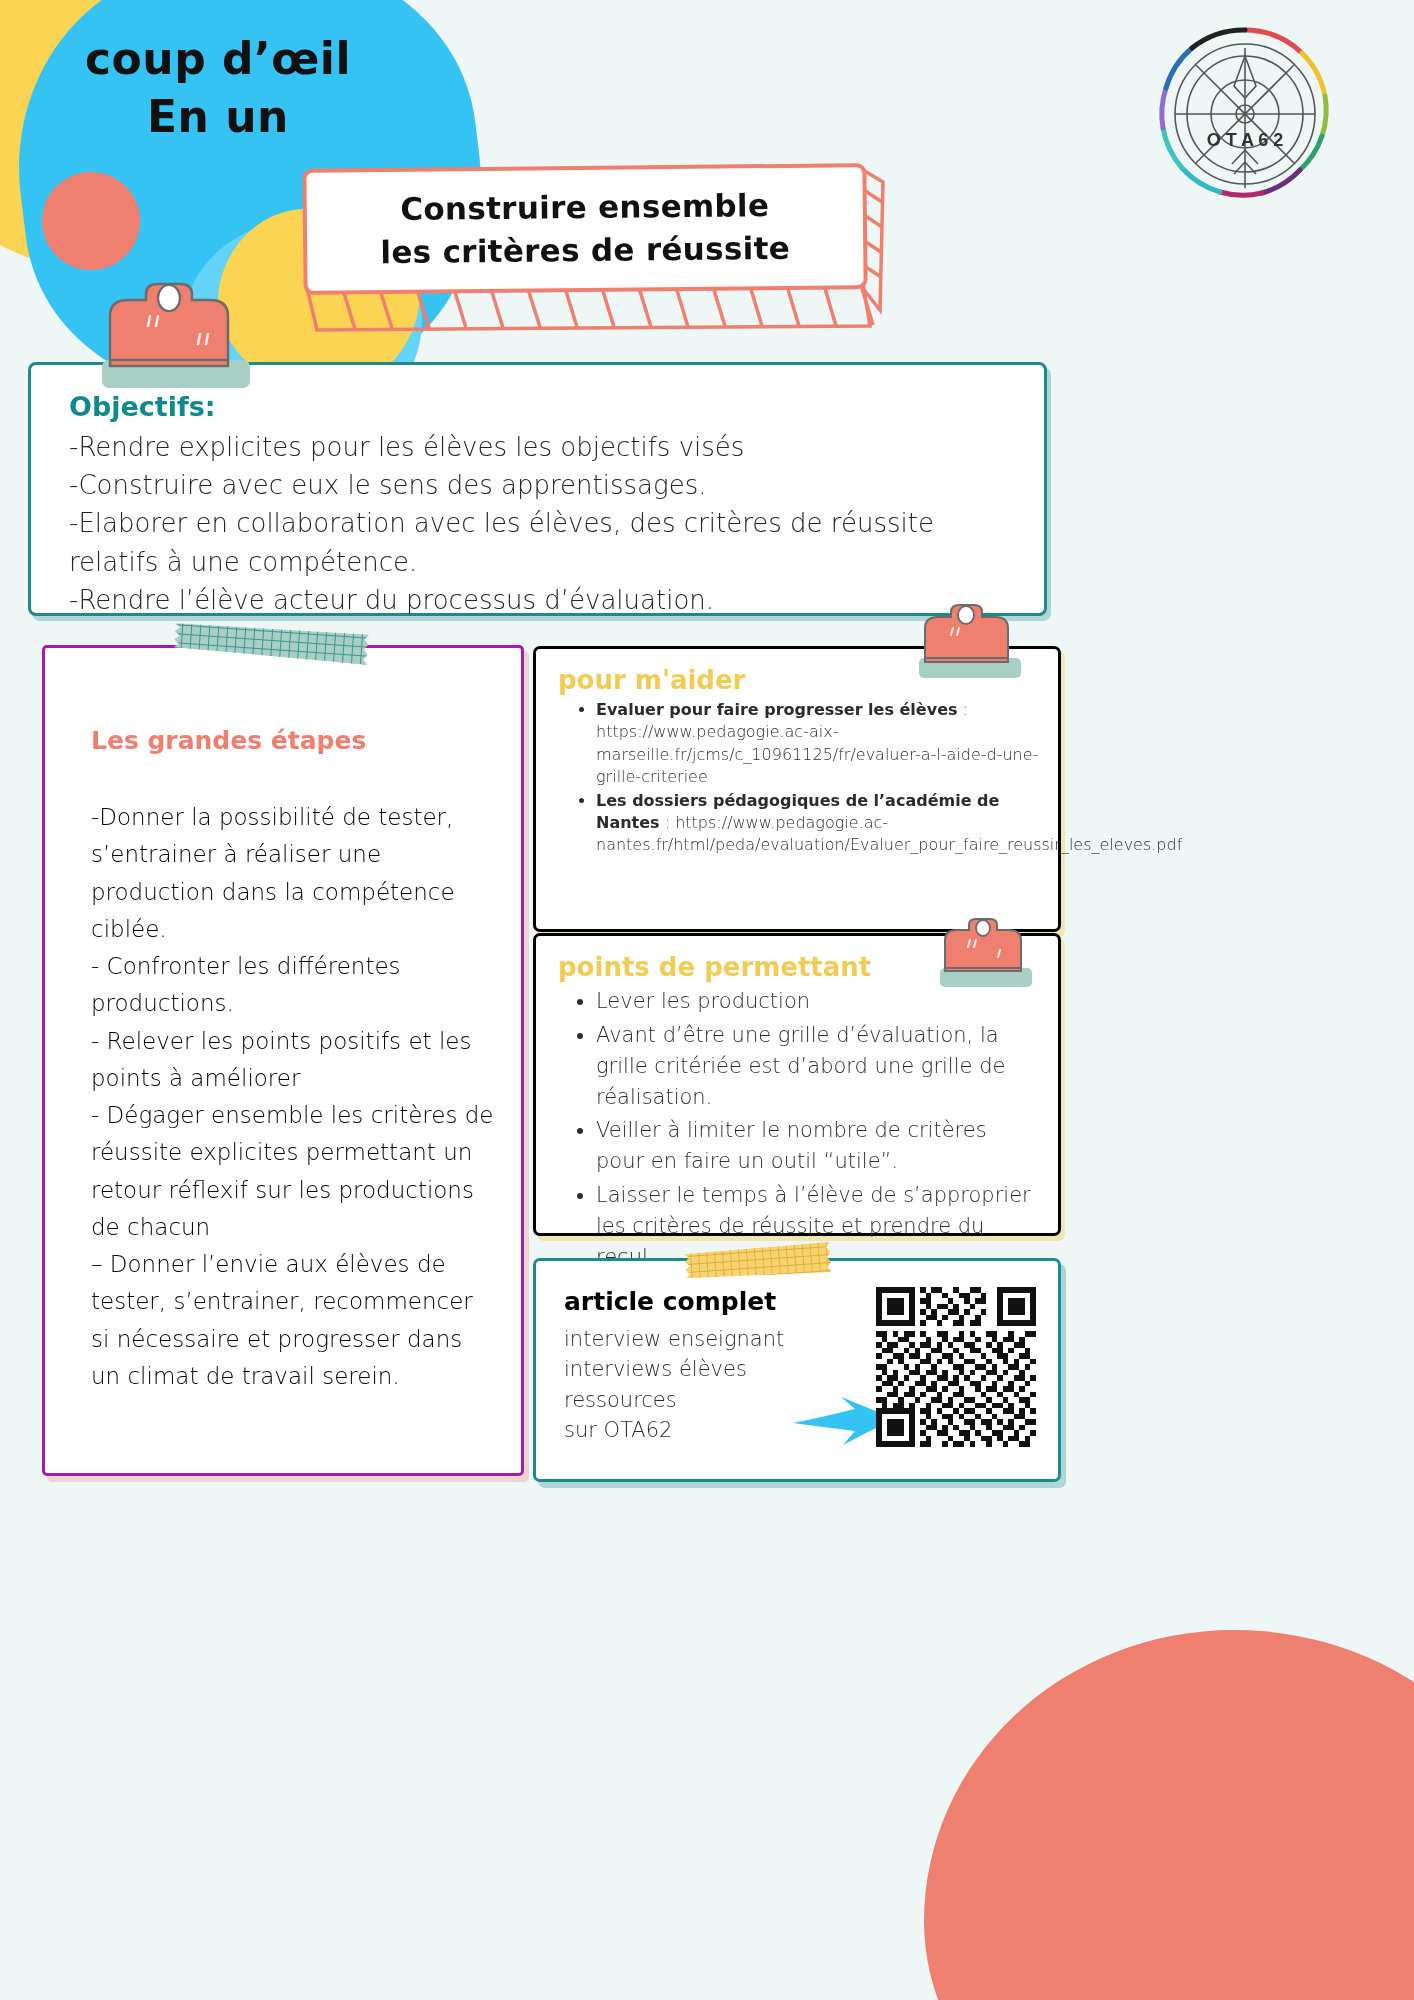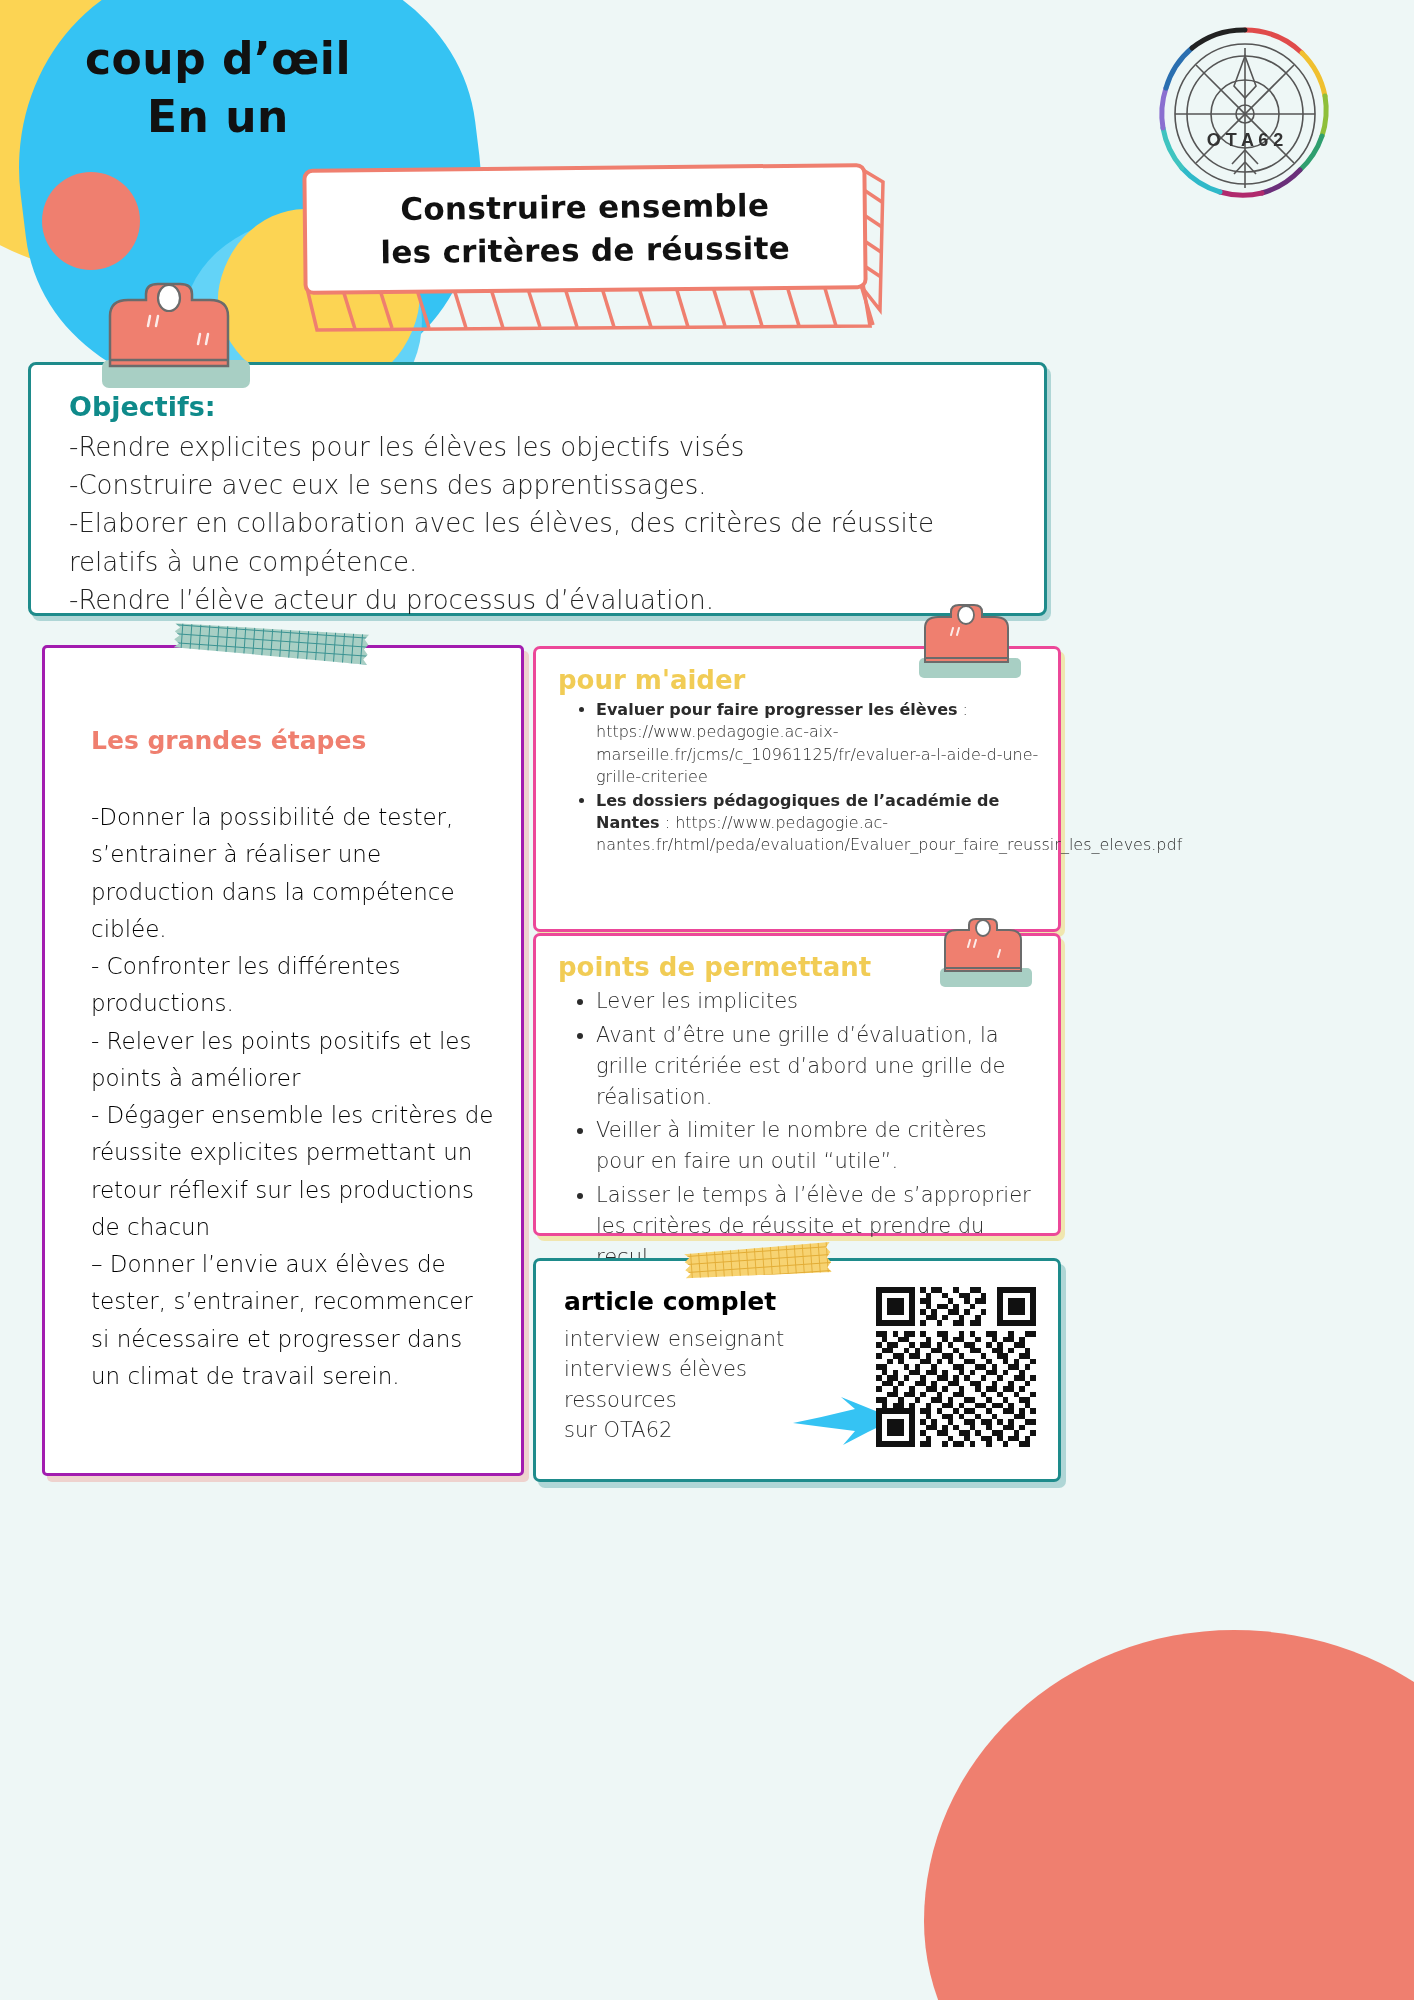--- a/index.html
+++ b/index.html
@@ -96,21 +96,21 @@
     left:172px;top:622px;width:200px;height:48px;
     transform:rotate(4deg);
   }
   #tape-yellow{
     left:683px;top:1243px;width:152px;height:42px;
     transform:rotate(-4deg);
   }
 
   
   .card-yellow{
-    border:3px solid #ec4899;border-radius:7px;
+    border:3px solid #000000;border-radius:7px;
     box-shadow:4px 5px 0 rgba(245,197,24,.32);
     z-index:3;
   }
   #aider{left:533px;top:646px;width:522px;height:280px;}
   #aider .inner{padding:14px 18px 0 14px;}
   #vigilance{left:533px;top:933px;width:522px;height:297px;}
   #vigilance .inner{padding:14px 18px 0 14px;}
   .yellow-title{color:#f1cc55;font-weight:700;font-size:26px;margin:2px 0 4px 8px;}
   .bullets{margin:0;padding-left:46px;font-size:16px;color:#2b2b2b;line-height:1.40;font-weight:300;}
   .bullets li{margin-bottom:1px;}
@@ -277,21 +277,21 @@
   <g stroke="#fff" stroke-width="2" stroke-linecap="round" opacity=".85">
     <line x1="43" y1="24" x2="41" y2="31"></line>
       <line x1="49" y1="24" x2="47" y2="31"></line>
   </g>
 </svg>
 
 <div class="card card-yellow" id="vigilance">
   <div class="inner">
     <div class="yellow-title">points de permettant</div>
     <ul class="bullets">
-      <li>Lever les implicites</li>
+      <li>Lever les production</li>
       <li>Avant d’être une grille d’évaluation, la grille critériée est d’abord une grille de réalisation.</li>
       <li>Veiller à limiter le nombre de critères pour en faire un outil “utile”.</li>
       <li>Laisser le temps à l’élève de s’approprier les critères de réussite et prendre du recul.</li>
     </ul>
   </div>
 </div>
 
 <svg class="clip" id="clip-vig" viewBox="0 0 108 72">
   <rect x="8" y="50" width="92" height="19" rx="5" fill="#a8cfc4"></rect>
   <path d="M13 22 q0-10 12-10 h12 v-5 q0-6 7-6 h14 q7 0 7 6 v5 h12 q12 0 12 10 v31 h-76 z" fill="#ef7f6f" stroke="#6b6b6b" stroke-width="2"></path>

